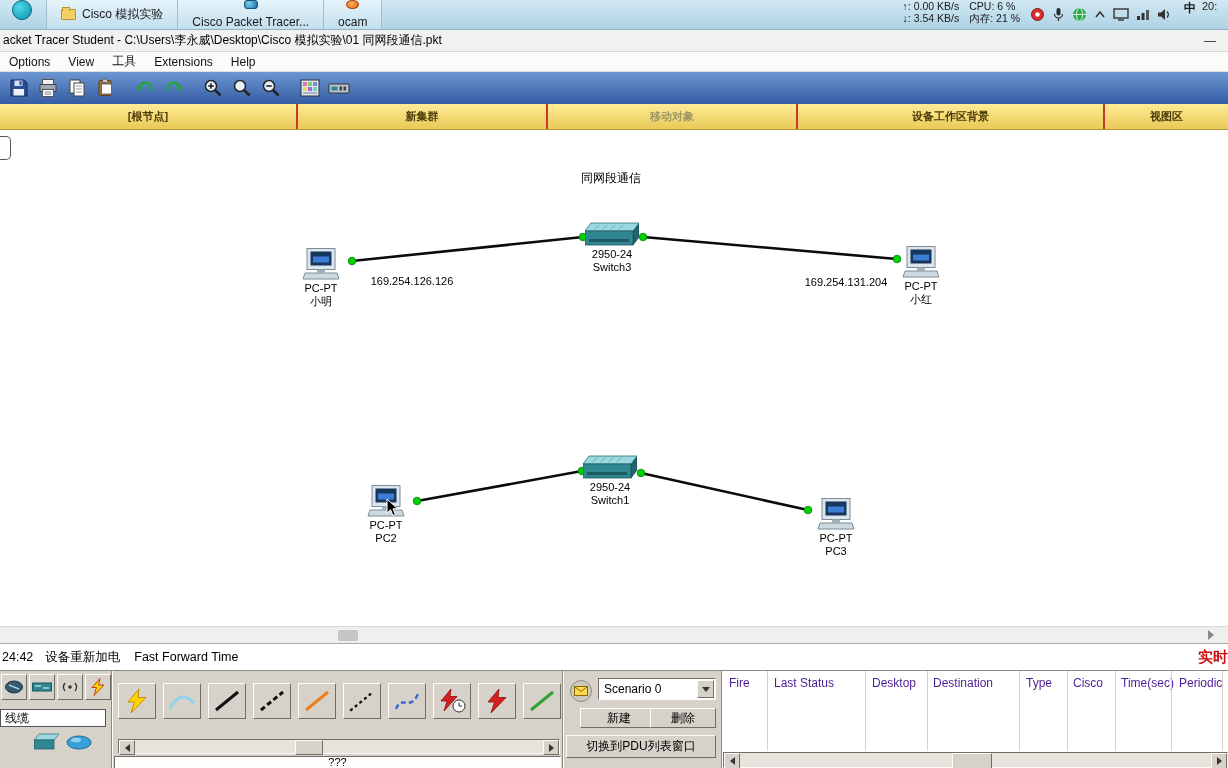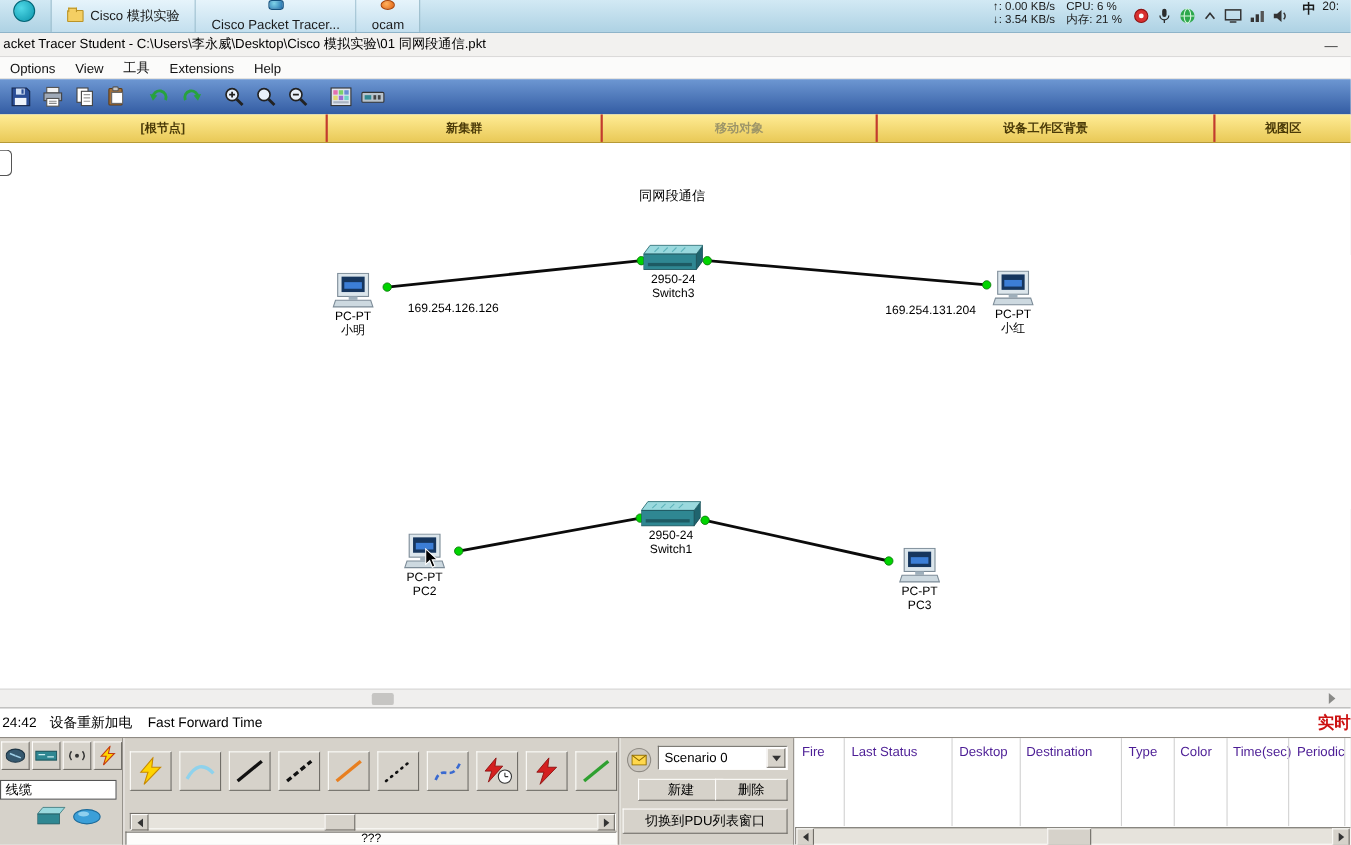--- a/index.html
+++ b/index.html
@@ -545,21 +545,21 @@
     <button class="sc-btn bevel-out" style="left:580px; top:37px; width:78px;">新建</button>
     <button class="sc-btn bevel-out" style="left:650px; top:37px; width:66px;">删除</button>
     <button class="pdu-toggle bevel-out">切换到PDU列表窗口</button>
 
     <div class="pdu-panel">
       <span class="pdu-header" style="left:7px;">Fire</span>
       <span class="pdu-header" style="left:52px;">Last Status</span>
       <span class="pdu-header" style="left:150px;">Desktop</span>
       <span class="pdu-header" style="left:211px;">Destination</span>
       <span class="pdu-header" style="left:304px;">Type</span>
-      <span class="pdu-header" style="left:351px;">Color</span>
+      <span class="pdu-header" style="left:351px;">Cisco</span>
       <span class="pdu-header" style="left:399px;">Time(sec)</span>
       <span class="pdu-header" style="left:457px;">Periodic</span>
       <div class="pdu-vline" style="left:45px;"></div>
       <div class="pdu-vline" style="left:143px;"></div>
       <div class="pdu-vline" style="left:205px;"></div>
       <div class="pdu-vline" style="left:297px;"></div>
       <div class="pdu-vline" style="left:345px;"></div>
       <div class="pdu-vline" style="left:393px;"></div>
       <div class="pdu-vline" style="left:449px;"></div>
       <div class="pdu-vline" style="left:500px;"></div>

